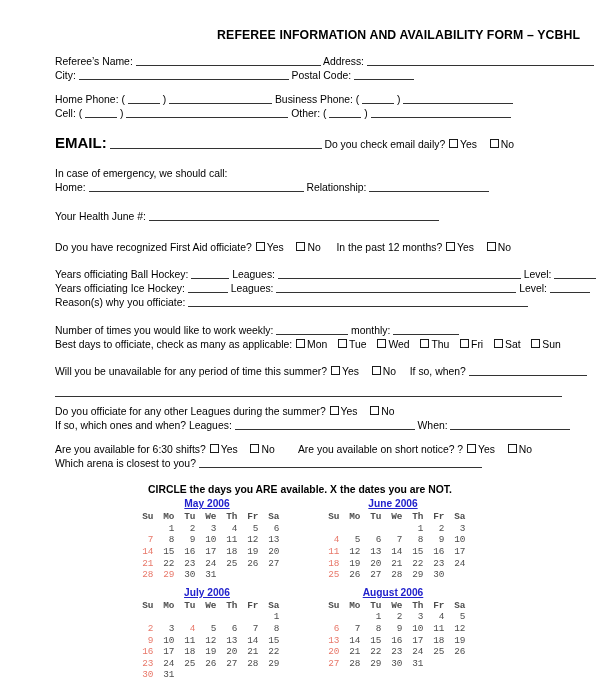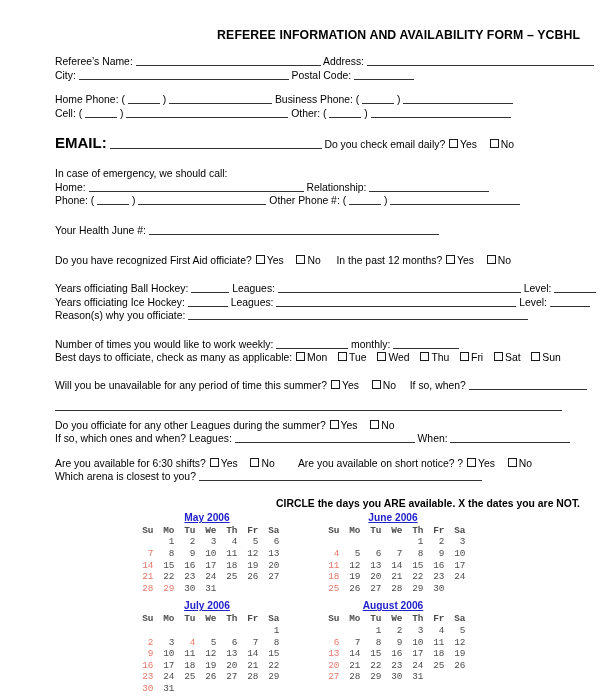--- a/index.html
+++ b/index.html
@@ -67,21 +67,21 @@
     width: 7px;
     height: 7px;
     border: 1px solid #1a1a1a;
     margin: 0 2px 0 1px;
     vertical-align: 0px;
     background: #fff;
   }
 
   
   .cal-head {
-    text-align: right;
+    text-align: center;
     font-weight: bold;
     font-size: 10.4px;
     margin-top: 14px;
     margin-bottom: 3px;
   }
   .cal-grid {
     display: flex;
     justify-content: center;
     gap: 36px;
   }
@@ -170,30 +170,20 @@
   <div style="height:15px"></div>
 
   <div class="frow">
     <span class="lbl">In case of emergency, we should call:</span>
   </div>
   <div class="frow">
     <span class="lbl">Home:</span>
     <span class="ul" style="width:215px"></span>
     <span class="lbl">Relationship:</span>
     <span class="ul" style="width:120px"></span>
-  </div>
-  <div class="frow">
-    <span class="lbl">Phone: (</span>
-    <span class="ul" style="width:32px"></span>
-    <span class="lbl">)</span>
-    <span class="ul" style="width:128px"></span>
-    <span class="lbl">Other Phone #: (</span>
-    <span class="ul" style="width:32px"></span>
-    <span class="lbl">)</span>
-    <span class="ul" style="width:130px"></span>
   </div>
 
   <div style="height:16px"></div>
 
   <div class="frow">
     <span class="lbl">Your Health June #:</span>
     <span class="ul" style="width:290px"></span>
   </div>
 
   <div style="height:17px"></div>

